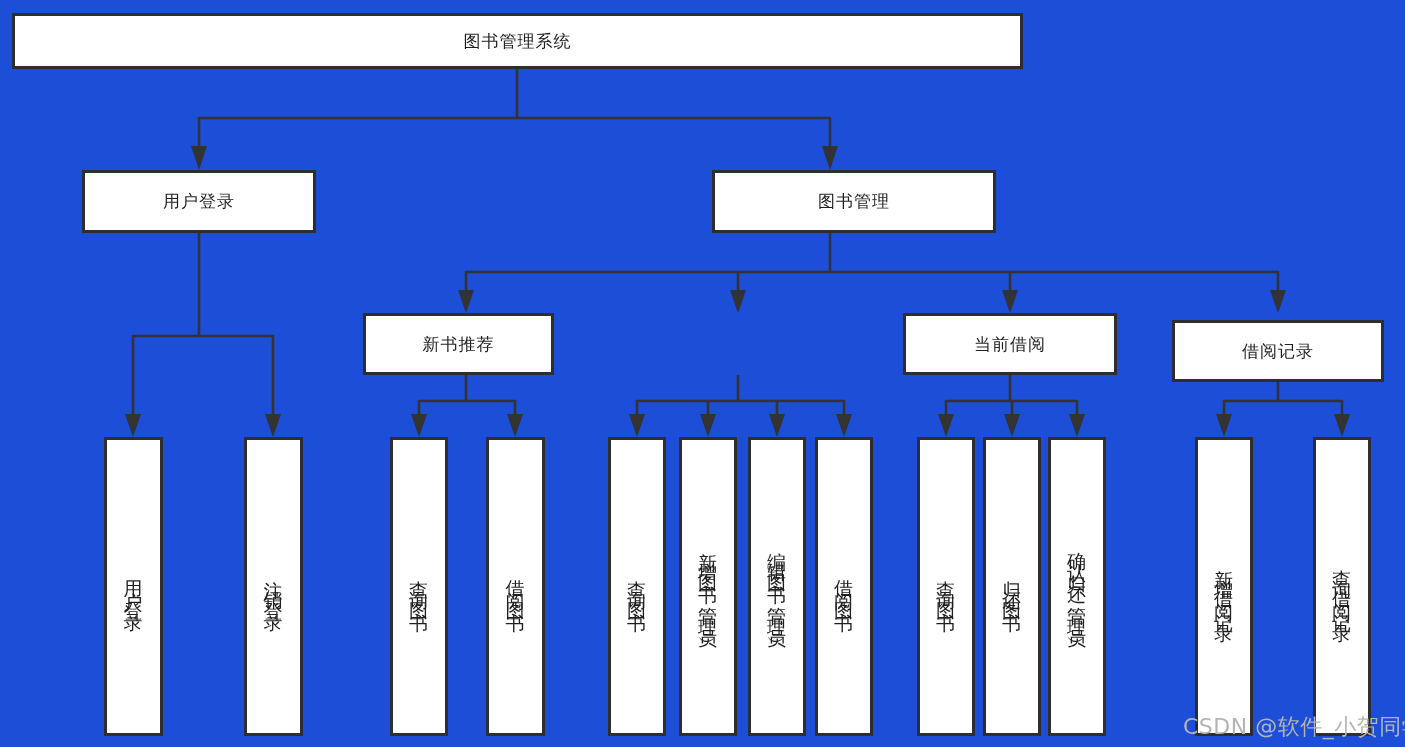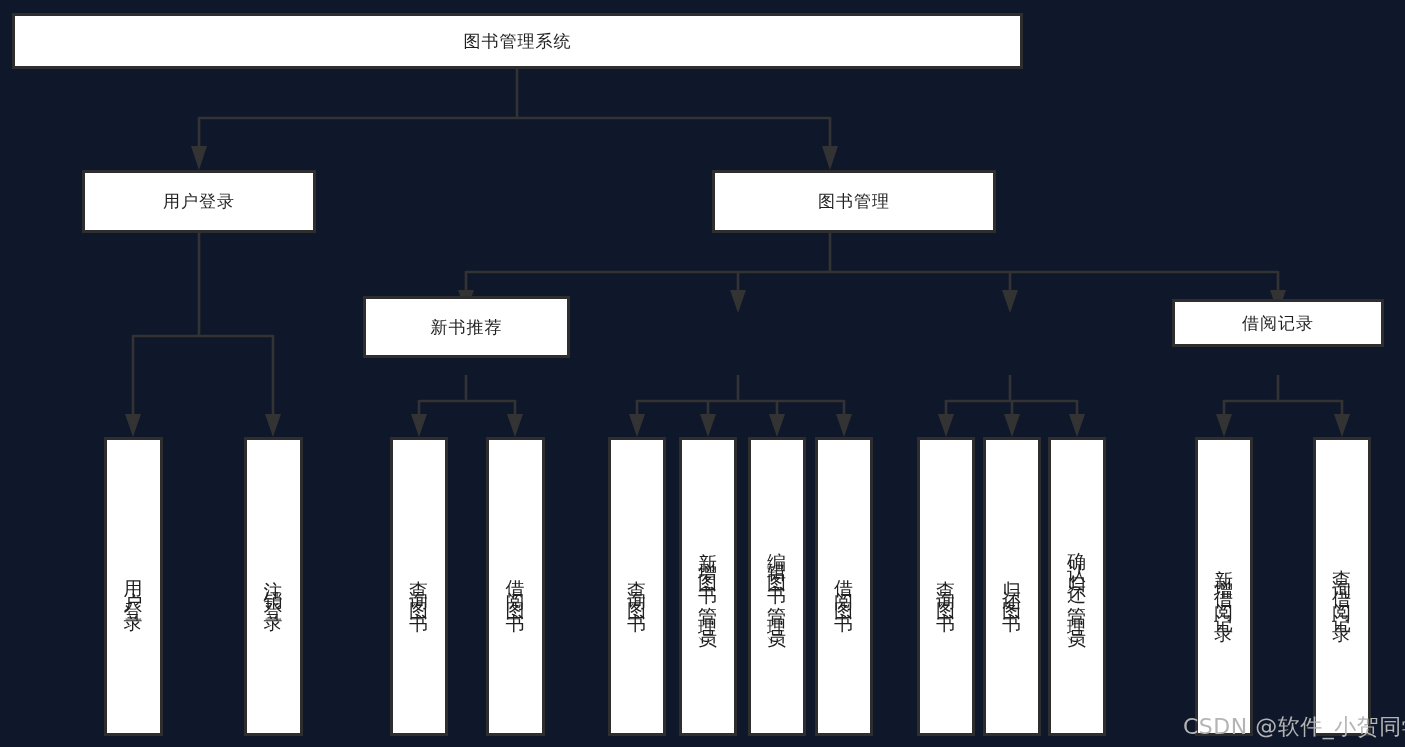--- a/index.html
+++ b/index.html
@@ -1,19 +1,19 @@
 <!DOCTYPE html>
 <html><head>
 <meta charset="utf-8">
 <style>
   html,body{margin:0;padding:0;background:#ffffff;}
   .stage{
     position:relative;
     width:1405px;height:747px;
-    background:#0f172a;
+    background:#1d4ed8;
     font-family:"DejaVu Sans","Liberation Sans",sans-serif;
     color:#1f1f1f;
     overflow:hidden;
   }
   .wires{position:absolute;left:0;top:0;z-index:1;}
   .box{
     position:absolute;
     box-sizing:border-box;
     border:3px solid #2e2e2e;
     background:#ffffff;
@@ -116,24 +116,27 @@
     <span class="hlabel">图书管理系统</span>
   </div>
 
   <div class="box" style="left:82px;top:170px;width:234px;height:63px">
     <span class="hlabel">用户登录</span>
   </div>
   <div class="box" style="left:712px;top:170px;width:284px;height:63px">
     <span class="hlabel">图书管理</span>
   </div>
 
-  <div class="box" style="left:363px;top:296px;width:207px;height:62px">
+  <div class="box" style="left:363px;top:313px;width:191px;height:62px">
     <span class="hlabel">新书推荐</span>
   </div>
-  <div class="box" style="left:1172px;top:299px;width:212px;height:48px">
+  <div class="box" style="left:903px;top:313px;width:214px;height:62px">
+    <span class="hlabel">当前借阅</span>
+  </div>
+  <div class="box" style="left:1172px;top:320px;width:212px;height:62px">
     <span class="hlabel">借阅记录</span>
   </div>
 
   <div class="box" style="left:104px;top:437px;width:59px;height:299px">
     <span class="vlabel">用户登录</span>
   </div>
   <div class="box" style="left:244px;top:437px;width:59px;height:299px">
     <span class="vlabel">注销登录</span>
   </div>
 

